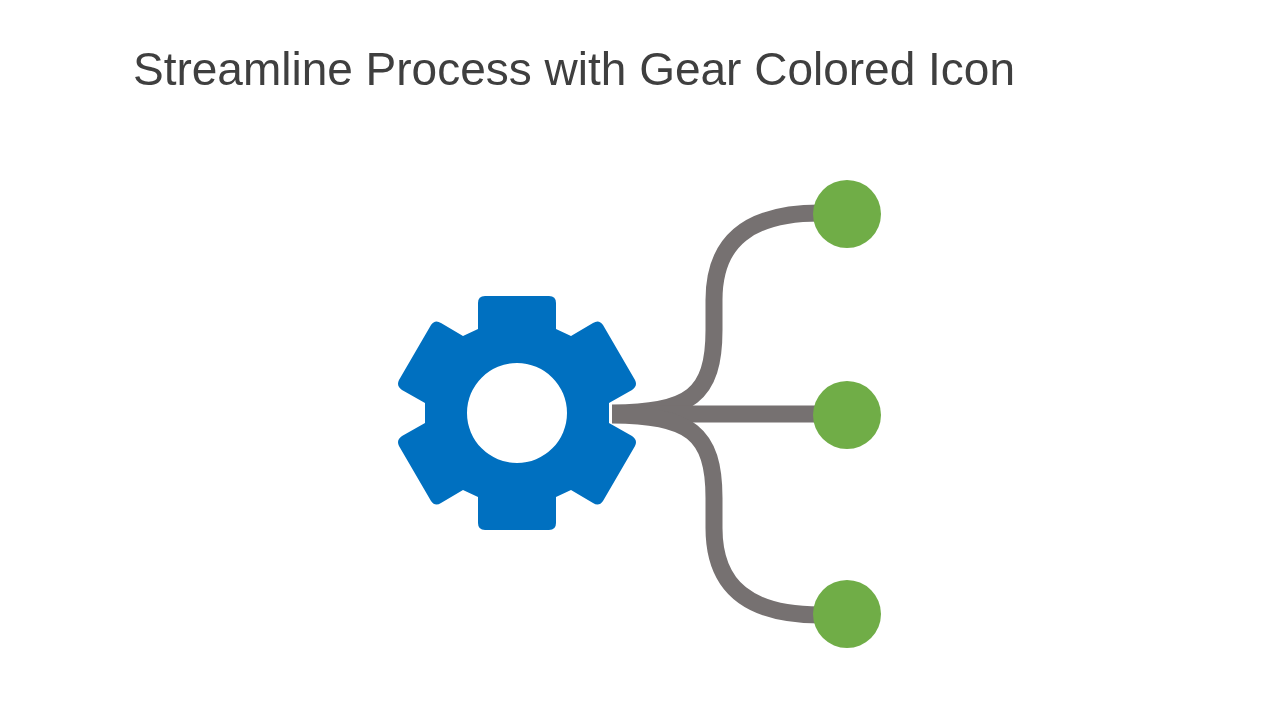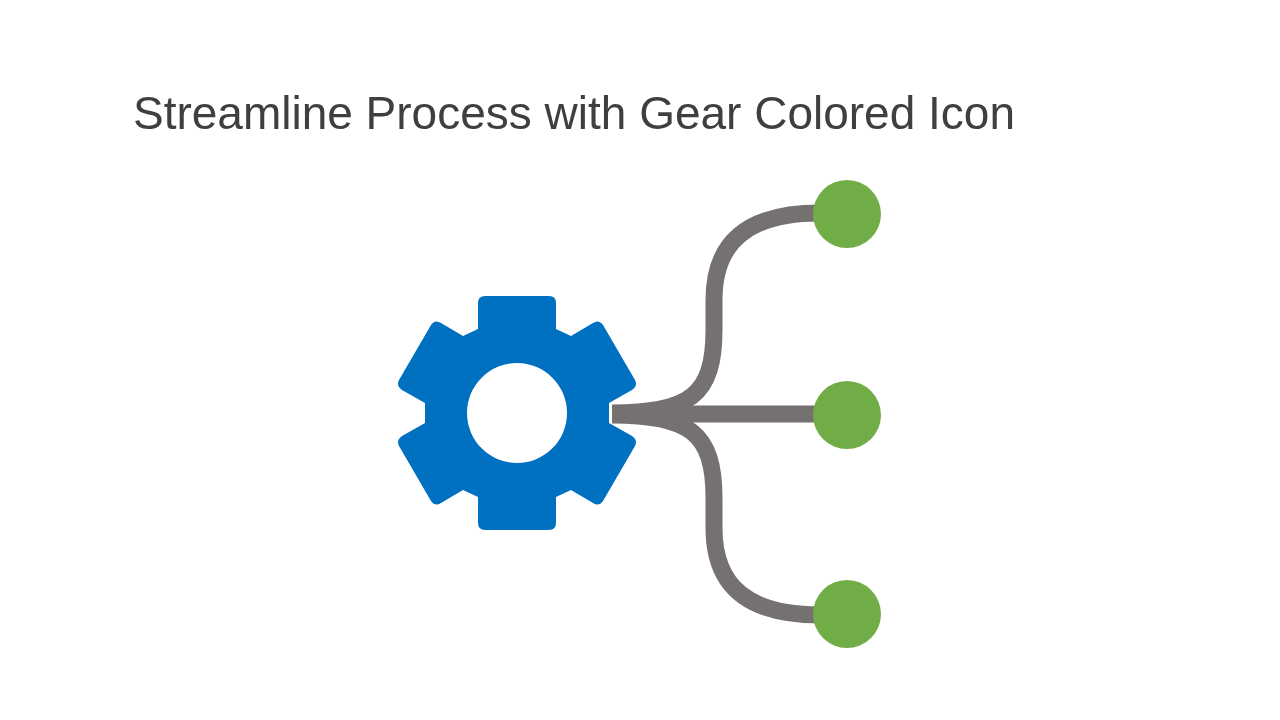--- a/index.html
+++ b/index.html
@@ -1,21 +1,20 @@
 <!DOCTYPE html>
 <html><head>
   <meta charset="utf-8">
   <style>
     html, body { margin: 0; padding: 0; background: #ffffff; }
     body { width: 1280px; height: 720px; position: relative; overflow: hidden; }
     .title {
       position: absolute; left: 0; top: 42px; width: 1148px; text-align: center;
       font-family: "Liberation Sans", sans-serif; font-size: 46px; color: #3f3f3f;
       letter-spacing: 0px;
-      margin-top: 44px;
     }
     svg.art { position: absolute; left: 0; top: 0; }
   </style>
 </head>
 <body>
 
 <div class="title">Streamline Process with Gear Colored Icon</div>
 
 <svg class="art" width="1280" height="720" viewBox="0 0 1280 720">
 

